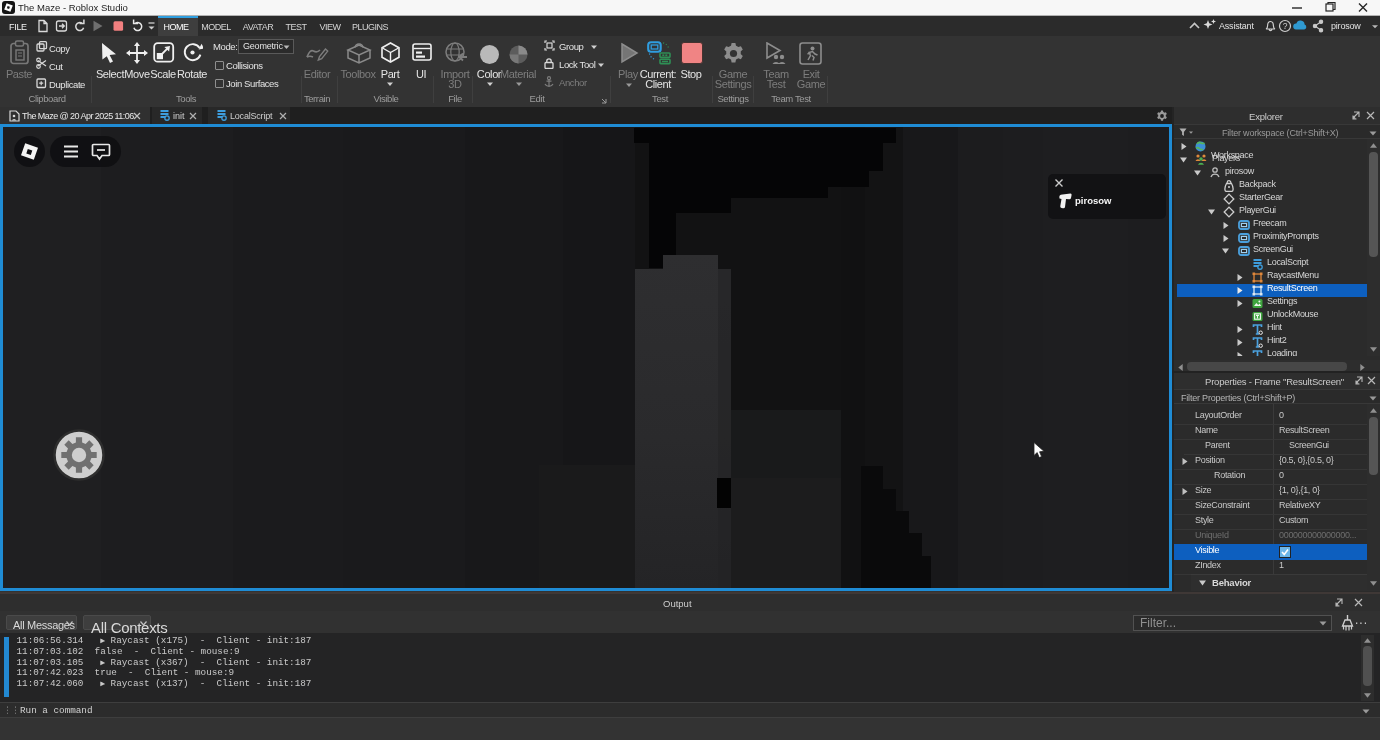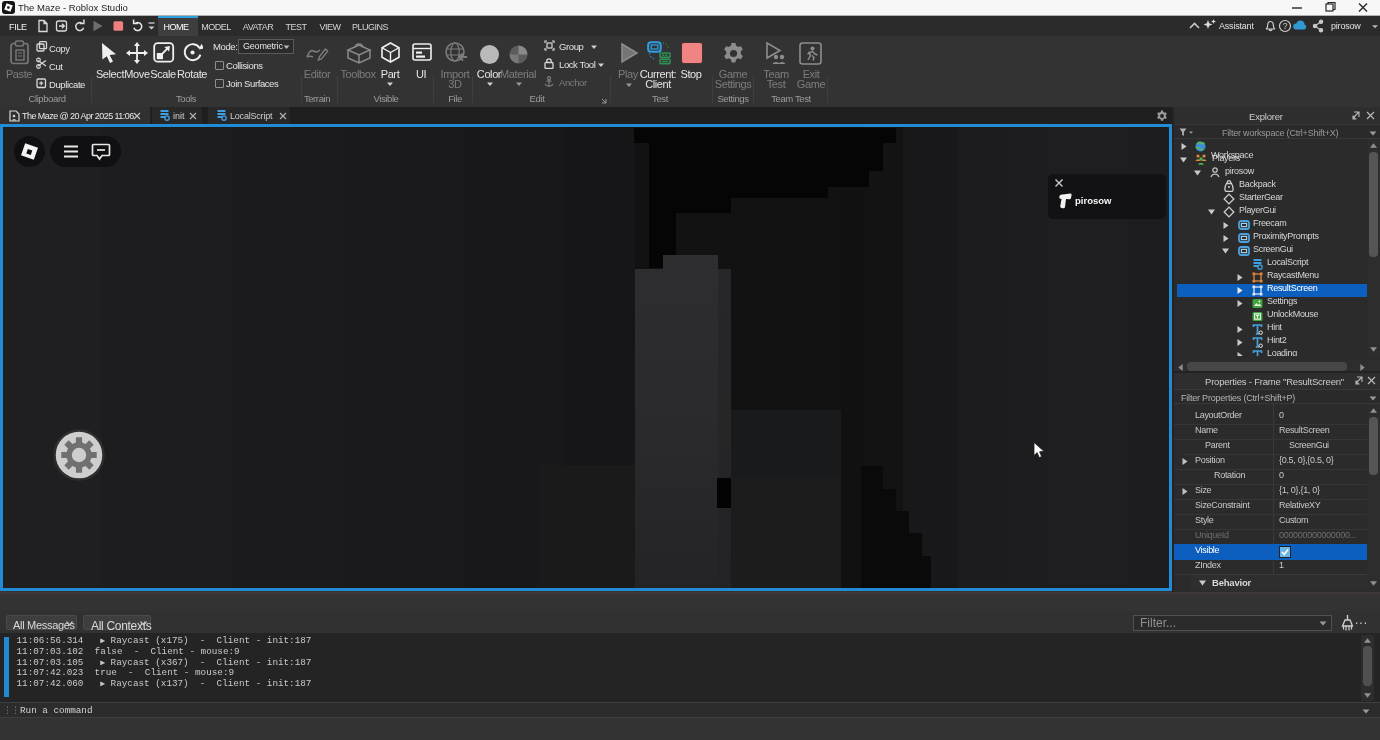--- a/index.html
+++ b/index.html
@@ -678,29 +678,39 @@
         <path d="M4 0 l4 5 h-8 z" fill="#909090"></path>
       </svg>
     <div class="abs" style="left:2px;top:13px;width:9px;height:58px;background:#555555;border-radius:4px;"></div>
     <svg class="abs" style="left:3px;top:177px;" width="7" height="5" viewBox="0 0 8 5">
         <path d="M4 5 l4-5 h-8 z" fill="#909090"></path>
       </svg>
   </div>
 </div>
 
 <div id="output" class="abs" style="left:0;top:592px;width:1380px;height:148px;background:#333333;border-top:2px solid #3f3836;box-sizing:border-box;">
+  <div class="abs" style="left:0;top:0;width:1380px;height:17px;background:#2e2e2e;">
+    <div class="abs" style="left:663px;top:4px;font-size:9.5px;color:#cccccc;">Output</div>
+    <svg class="abs" style="left:1333px;top:4px;" width="10" height="9" viewBox="0 0 10 9">
+        <path d="M4 1 h5 v5 M8.5 1.5 l-5.5 5.5 M3 4.5 v3.5 h3.5" stroke="#b8b8b8" stroke-width="1.1" fill="none"></path>
+        <path d="M3 8 l3-0.4 -2.6-2.6 z" fill="#b8b8b8"></path>
+      </svg>
+    <svg class="abs" style="left:1354px;top:4px;" width="9" height="9" viewBox="0 0 9 9">
+        <path d="M1 1 l7 7 M8 1 l-7 7" stroke="#b8b8b8" stroke-width="1.2"></path>
+      </svg>
+  </div>
   <div class="abs" style="left:0;top:17px;width:1380px;height:23px;background:#313131;">
     <div class="abs" style="left:6px;top:4px;width:71px;height:15px;background:#3e3e3e;border:1px solid #4a4a4a;border-radius:2px;box-sizing:border-box;">
       <div class="abs" style="left:6px;top:2.5px;font-size:11px;letter-spacing:-0.3px;color:#dadada;white-space:nowrap;">All Messages</div>
       <svg class="abs" style="left:59px;top:5px;" width="7" height="5" viewBox="0 0 7 5">
           <path d="M0.5 0.5 l3 3.5 3-3.5" stroke="#c0c0c0" stroke-width="1.2" fill="none"></path>
         </svg>
     </div>
     <div class="abs" style="left:83px;top:4px;width:68px;height:15px;background:#3e3e3e;border:1px solid #4a4a4a;border-radius:2px;box-sizing:border-box;">
-      <div class="abs" style="left:7px;top:2.5px;font-size:12px;letter-spacing:-0.3px;color:#dadada;white-space:nowrap;">All Contexts</div>
+      <div class="abs" style="left:7px;top:2.5px;font-size:15px;letter-spacing:-0.3px;color:#dadada;white-space:nowrap;">All Contexts</div>
       <svg class="abs" style="left:56px;top:5px;" width="7" height="5" viewBox="0 0 7 5">
           <path d="M0.5 0.5 l3 3.5 3-3.5" stroke="#c0c0c0" stroke-width="1.2" fill="none"></path>
         </svg>
     </div>
     <div class="abs" style="left:1133px;top:4px;width:199px;height:16px;background:#2b2b2b;border:1px solid #515151;box-sizing:border-box;">
       <div class="abs" style="left:6px;top:0;font-size:12px;color:#909090;">Filter...</div>
       <svg class="abs" style="left:185px;top:5px;" width="8" height="5" viewBox="0 0 8 5">
           <path d="M0.5 0.5 l3.5 4 3.5-4 z" fill="#9a9a9a"></path>
         </svg>
     </div>

